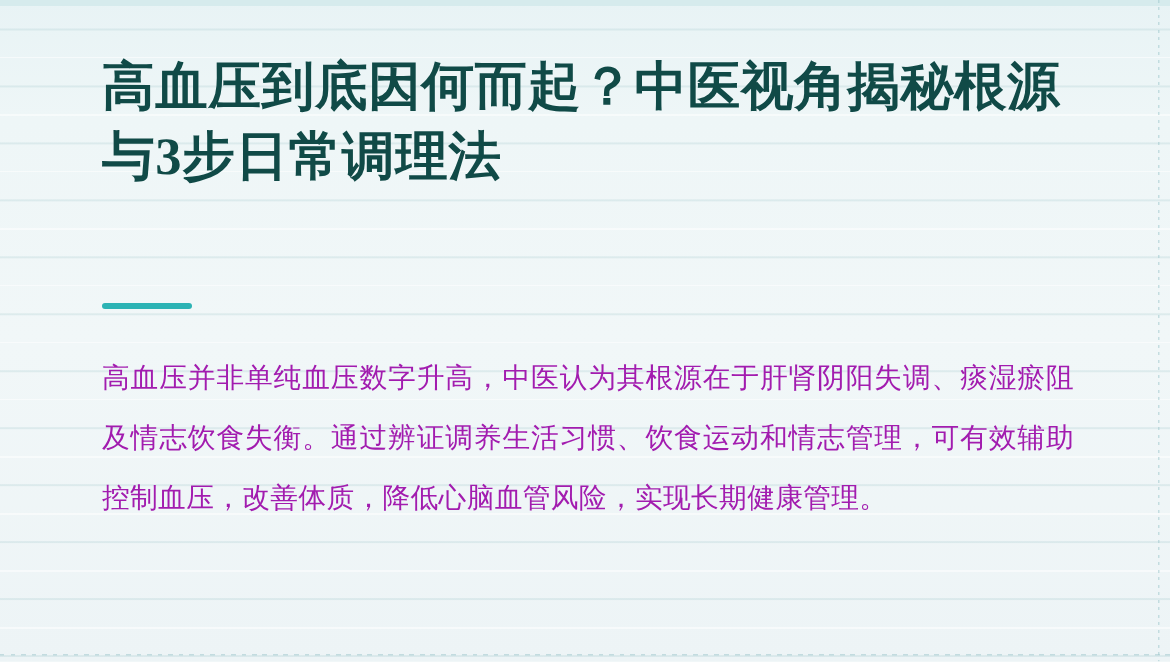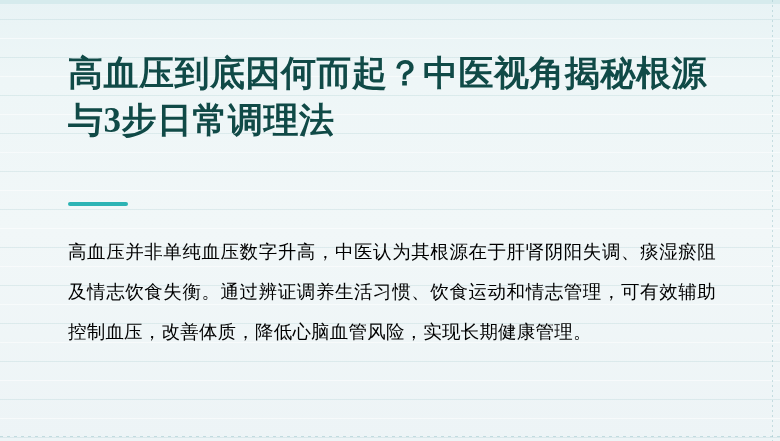--- a/index.html
+++ b/index.html
@@ -105,21 +105,21 @@
   .content {
     position: absolute;
     left: 68px;
     top: 0;
     width: 646px;
     height: 441px;
   }
 
   .headline {
     position: absolute;
-    top: 50px;
+    top: 34px;
     left: 0;
     width: 646px;
     margin: 0;
     font-family: "Liberation Serif", "DejaVu Serif", serif;
     font-weight: 700;
     font-size: 35px;
     line-height: 47px;
     letter-spacing: 0.5px;
     color: #104a47;
   }
@@ -138,21 +138,21 @@
     position: absolute;
     top: 232px;
     left: 0;
     width: 648px;
     margin: 0;
     font-family: "Liberation Sans", "DejaVu Sans", sans-serif;
     font-weight: 400;
     font-size: 18.5px;
     line-height: 40px;
     letter-spacing: 0.2px;
-    color: #000000;
+    color: #a21caf;
     text-align: justify;
     text-justify: inter-ideograph;
   }
 </style>
 </head>
 <body>
 
 <div class="card">
 
   <div class="card-wash"></div>

